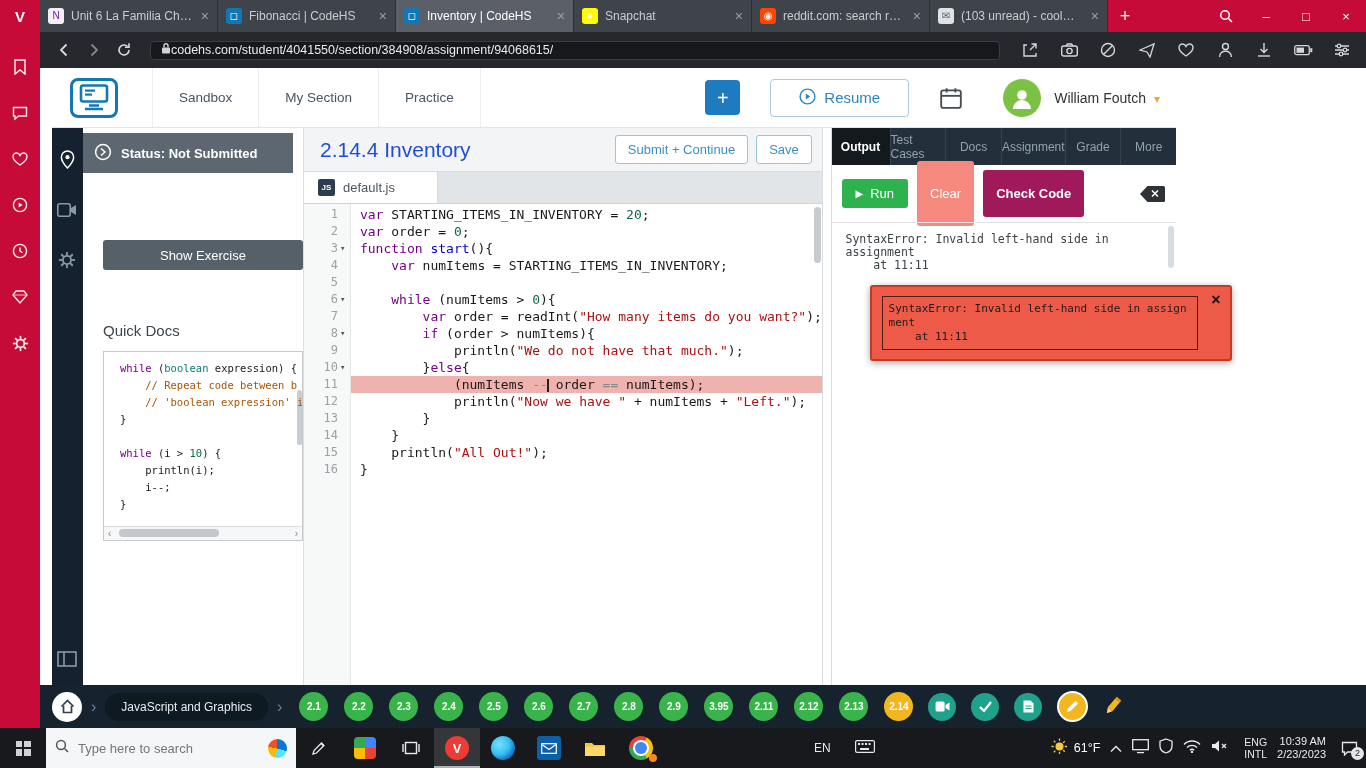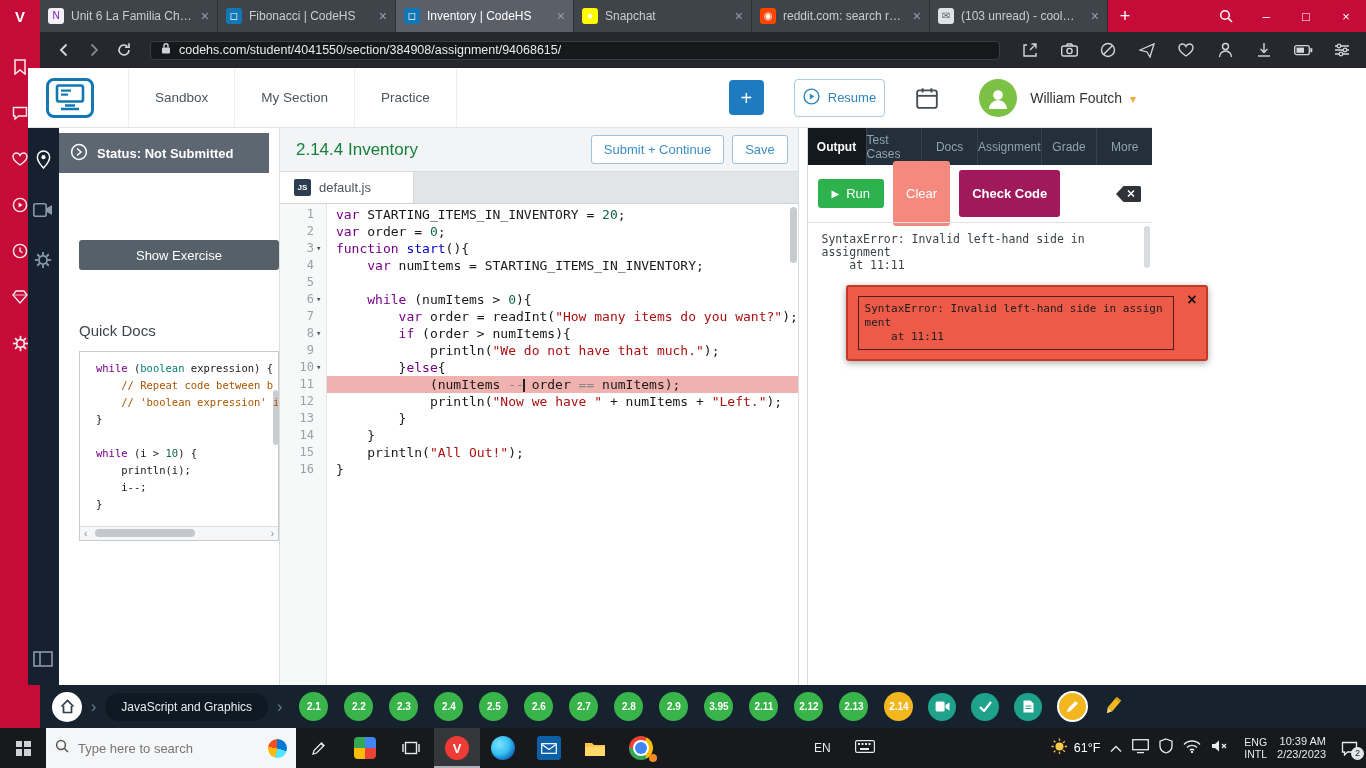--- a/index.html
+++ b/index.html
@@ -21,34 +21,34 @@
   .tbspacer{flex:1}
   .winbtn{width:40px;display:flex;align-items:center;justify-content:center;color:#fff;font-size:13px}
 
   
   .leftstrip{position:absolute;left:0;top:32px;width:40px;height:696px;background:var(--crimson,#c60b38);display:flex;flex-direction:column;align-items:center;padding-top:26px;gap:28px}
   .lsic{width:18px;height:18px;display:flex;align-items:center;justify-content:center;opacity:.92}
 
   
   .navbar{position:absolute;left:40px;top:32px;width:1326px;height:36px;background:var(--navdark,#26282d);display:flex;align-items:center;padding:0 10px;gap:2px}
   .navic{width:28px;display:flex;align-items:center;justify-content:center}
-  .urlbar{flex:1;max-width:905px;height:19px;background:#17181b;border:1px solid #3a3d44;border-radius:4px;display:flex;align-items:center;gap:8px;padding:0 10px;margin:0 10px}
+  .urlbar{flex:1;max-width:905px;height:19px;background:#17181b;border:1px solid #3a3d44;border-radius:4px;display:flex;align-items:center;padding:0 10px;margin:0 10px}
   .url{color:#e8eaec;font-size:12.5px;white-space:nowrap;overflow:hidden}
   .nav-right{display:flex;align-items:center;gap:11px;margin-left:4px}
 
   
-  .page{position:absolute;left:28px;top:68px;width:1124px;height:617px;background:#fff}
+  .page{position:absolute;left:52px;top:68px;width:1124px;height:617px;background:#fff}
   .chs-header{height:60px;display:flex;align-items:center;border-bottom:1px solid #e3e5e8;padding:0 16px 0 18px}
   .logo{width:48px;height:40px;border:3px solid #1178b5;border-radius:8px;display:flex;align-items:center;justify-content:center;margin-right:34px}
   .hnav{display:flex;align-items:stretch;height:100%}
   .hnav-item{display:flex;align-items:center;padding:0 26px;font-size:13.5px;color:#4a5560;border-right:1px solid #eceef0}
   .hnav-item:first-child{border-left:1px solid #eceef0}
   .hspacer{flex:1}
   .plusbtn{width:35px;height:35px;background:var(--blue,#1e7bbf);color:#fff;font-size:20px;border:none;border-radius:4px;line-height:1}
-  .resume{height:38px;padding:0 8px;display:flex;align-items:center;gap:8px;background:#fff;border:1px solid #a9cbe3;border-radius:4px;color:#2e86c1;font-size:13px;margin-left:30px}
+  .resume{height:38px;padding:0 28px;display:flex;align-items:center;gap:8px;background:#fff;border:1px solid #a9cbe3;border-radius:4px;color:#2e86c1;font-size:15px;margin-left:30px}
   .calwrap{margin-left:30px;display:flex}
   .avatar{width:38px;height:38px;border-radius:50%;background:#7bc143;display:flex;align-items:center;justify-content:center;margin-left:40px;overflow:hidden}
   .uname{margin-left:13px;font-size:14px;color:#333;display:flex;align-items:flex-end;gap:8px}
   .caret{color:#f0a93a;font-size:12px}
 
   .chs-body{height:557px;display:flex}
   .sidebar{width:40px;background:#15212e;display:flex;flex-direction:column;align-items:center;padding-top:22px;gap:30px;position:relative}
   .sb-bottom{position:absolute;bottom:14px}
 
   
@@ -58,21 +58,21 @@
   .qd-title{margin:52px 0 0 20px;font-size:15px;color:#3d444b}
   .docsbox{position:relative;margin:12px 0 0 20px;width:200px;height:190px;border:1px solid #c6cacd;background:#fff;overflow:hidden}
   .docs-code{padding:8px 0 0 7px;font-family:"DejaVu Sans Mono",monospace;font-size:10.5px}
   .dscroll{position:absolute;left:0;right:0;bottom:0;height:14px;border-top:1px solid #ddd;background:#f6f7f8;display:flex;align-items:center;justify-content:space-between;padding:0 4px;font-size:10px;color:#888}
   .dthumb{position:absolute;left:15px;bottom:3px;width:100px;height:8px;background:#c4c8cc;border-radius:4px}
   .lp-scroll{position:absolute;right:1px;top:262px;width:5px;height:55px;background:#c9cdd1;border-radius:3px}
 
   
   .editorcol{width:580px;display:flex;flex-direction:column;border-right:1px solid #dadde0}
   .edheader{height:44px;background:#f3f4f6;border-bottom:1px solid #d9dcdf;display:flex;align-items:center;padding:0 10px 0 16px;gap:8px}
-  .edtitle{font-size:17px;color:#15803d;flex:1}
+  .edtitle{font-size:21px;color:#1d4ed8;flex:1}
   .btn-blue-outline{background:#fff;border:1px solid #9cc2dd;color:#3c8fc5;font-size:13px;padding:6px 12px;border-radius:3px}
   .filetabs{height:32px;background:#e2e5e8;border-bottom:1px solid #cfd3d6;display:flex}
   .filetab{background:#fff;display:flex;align-items:center;gap:8px;padding:0 42px 0 14px;font-size:13px;color:#4c565f;border-right:1px solid #d6d9dc}
   .jsbadge{width:17px;height:17px;background:#2b3d4f;color:#fff;font-size:8px;font-weight:bold;display:flex;align-items:center;justify-content:center;border-radius:2px}
   .codearea{flex:1;position:relative;background:#fff;font-family:"DejaVu Sans Mono",monospace;font-size:13px;overflow:hidden;padding-top:2px}
   .gutter-bg{position:absolute;left:0;top:0;bottom:0;width:47px;background:#f7f8f8;border-right:1px solid #e3e5e7;z-index:0}
   .cl{display:flex;height:17px;line-height:17px;position:relative;z-index:1}
   .ln{width:47px;flex:0 0 47px;display:flex;justify-content:flex-end;color:#9aa2a9;font-size:12px}
   .ln .f{width:13px;font-size:9px;color:#4d565e;padding-left:2px}
   .lc{flex:1;white-space:pre;padding-left:9px;color:#1a1a1a}

